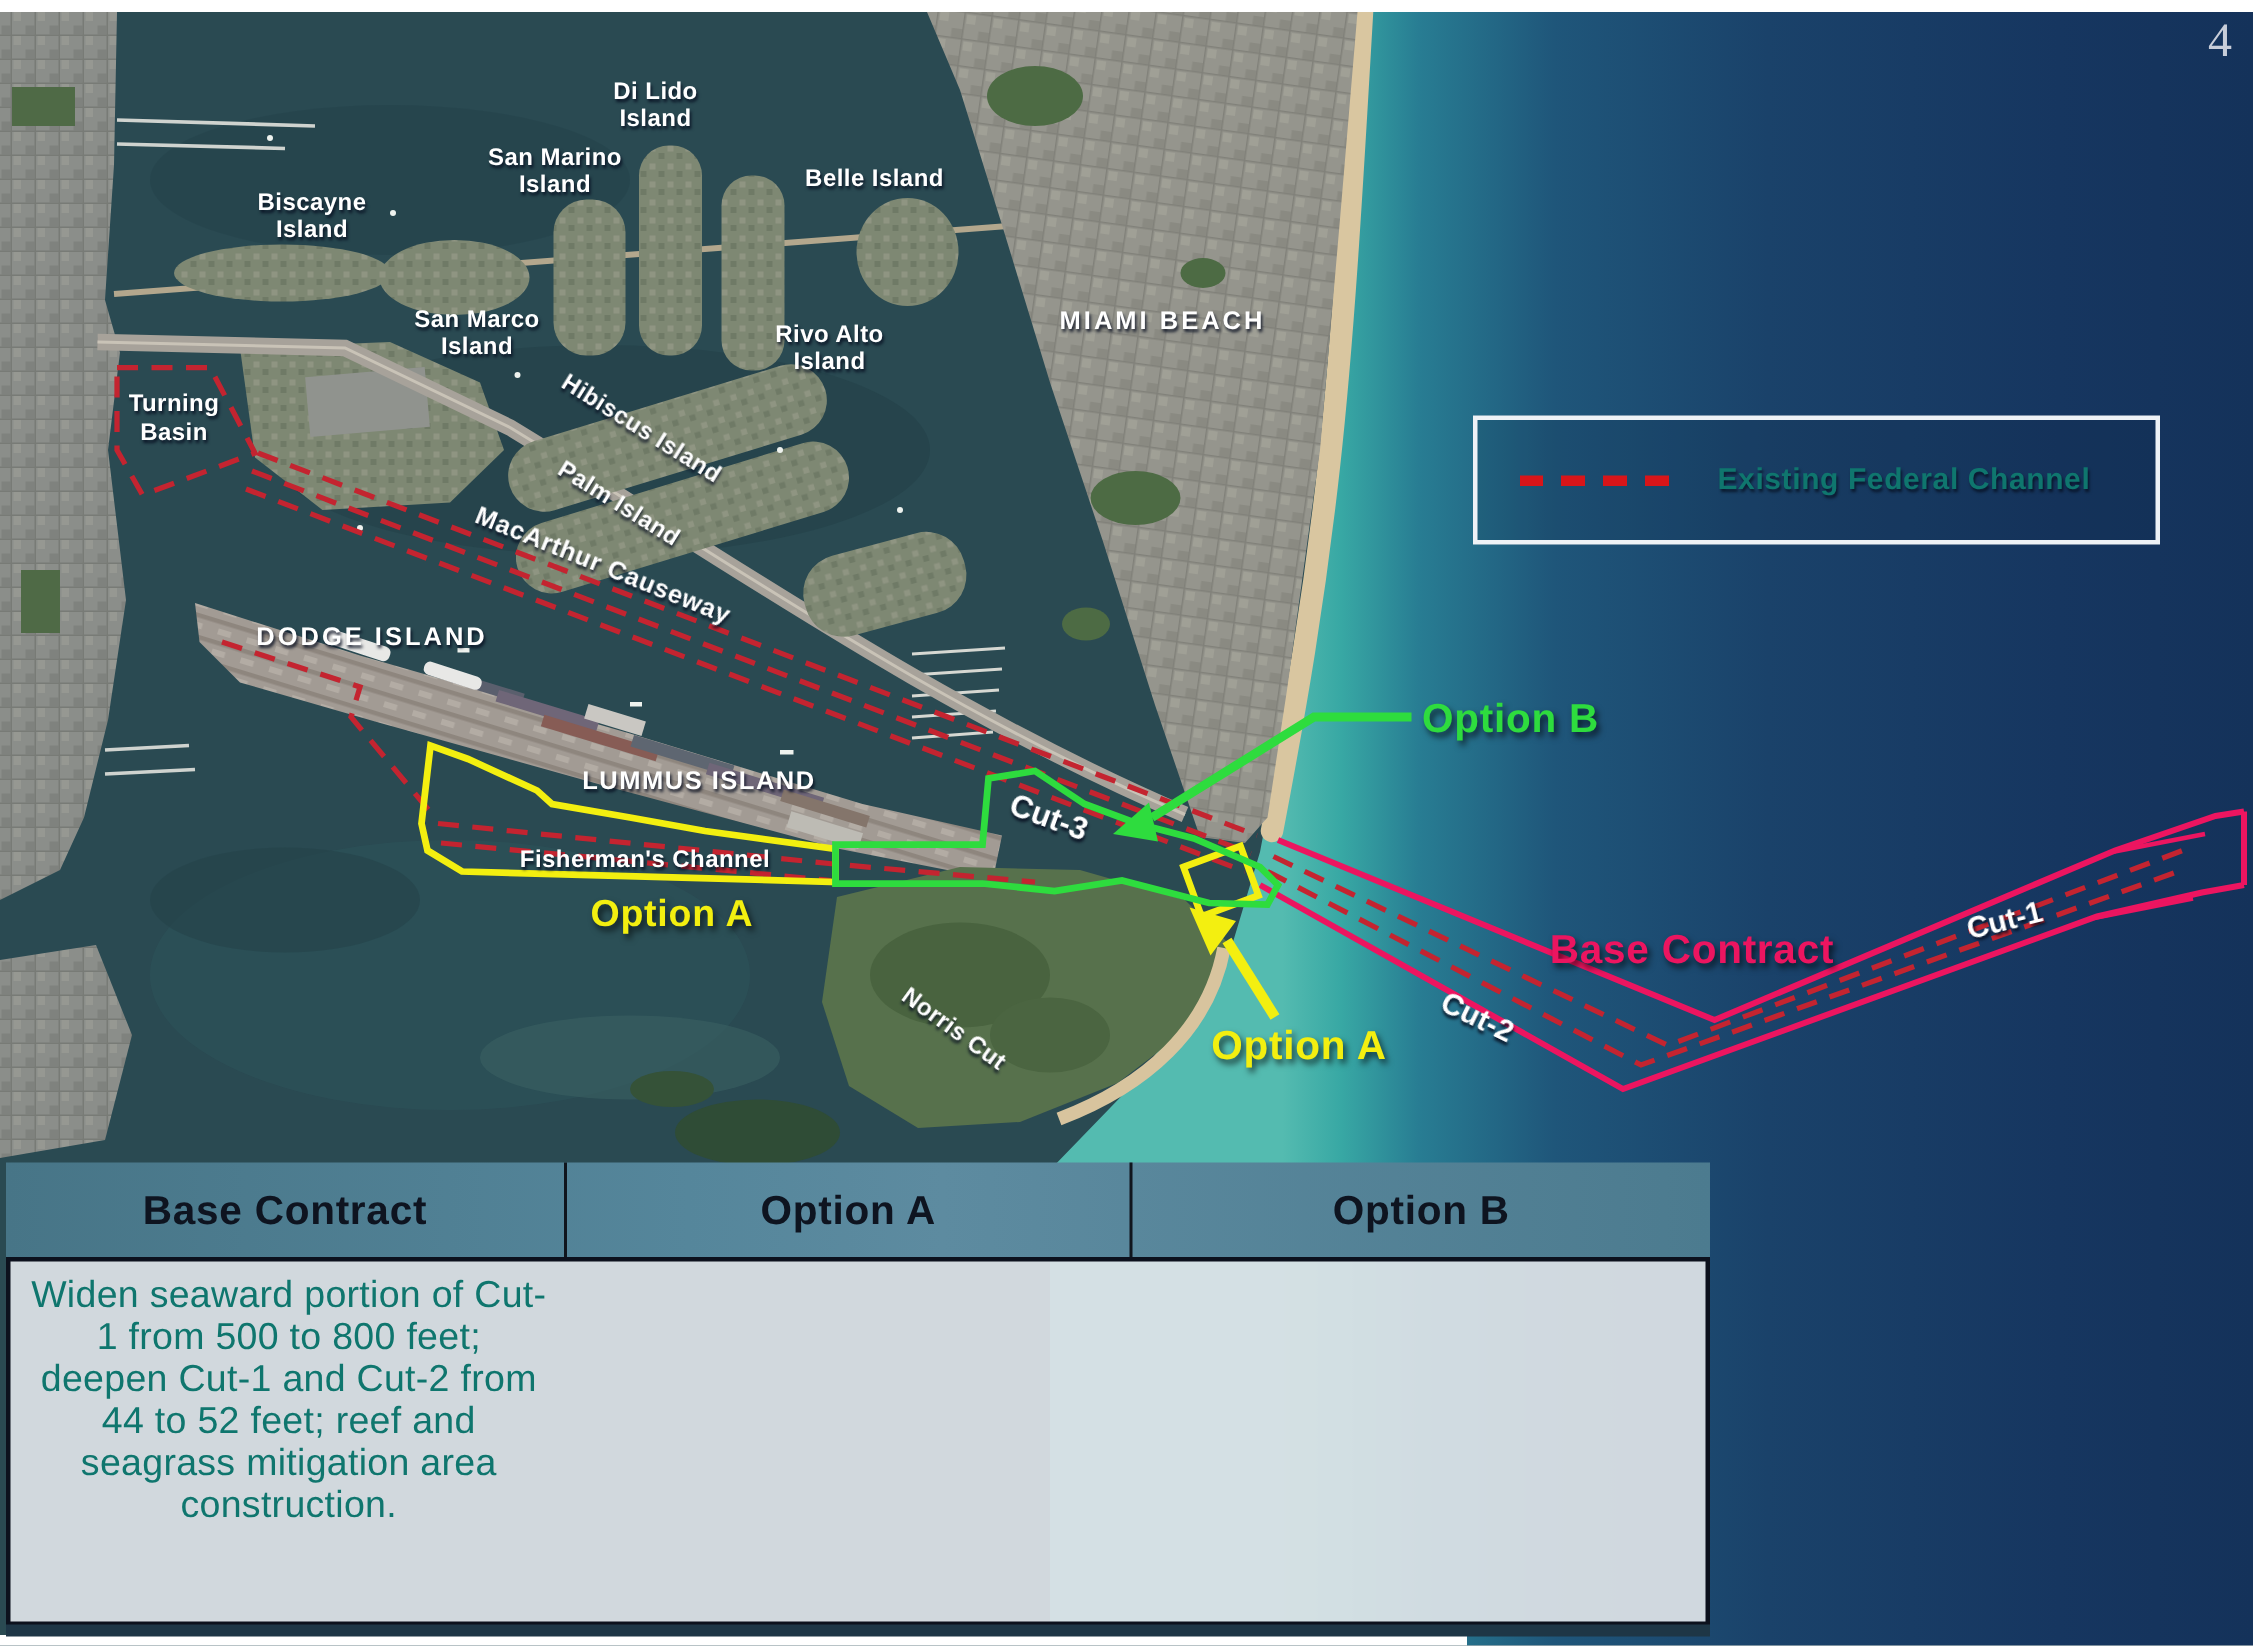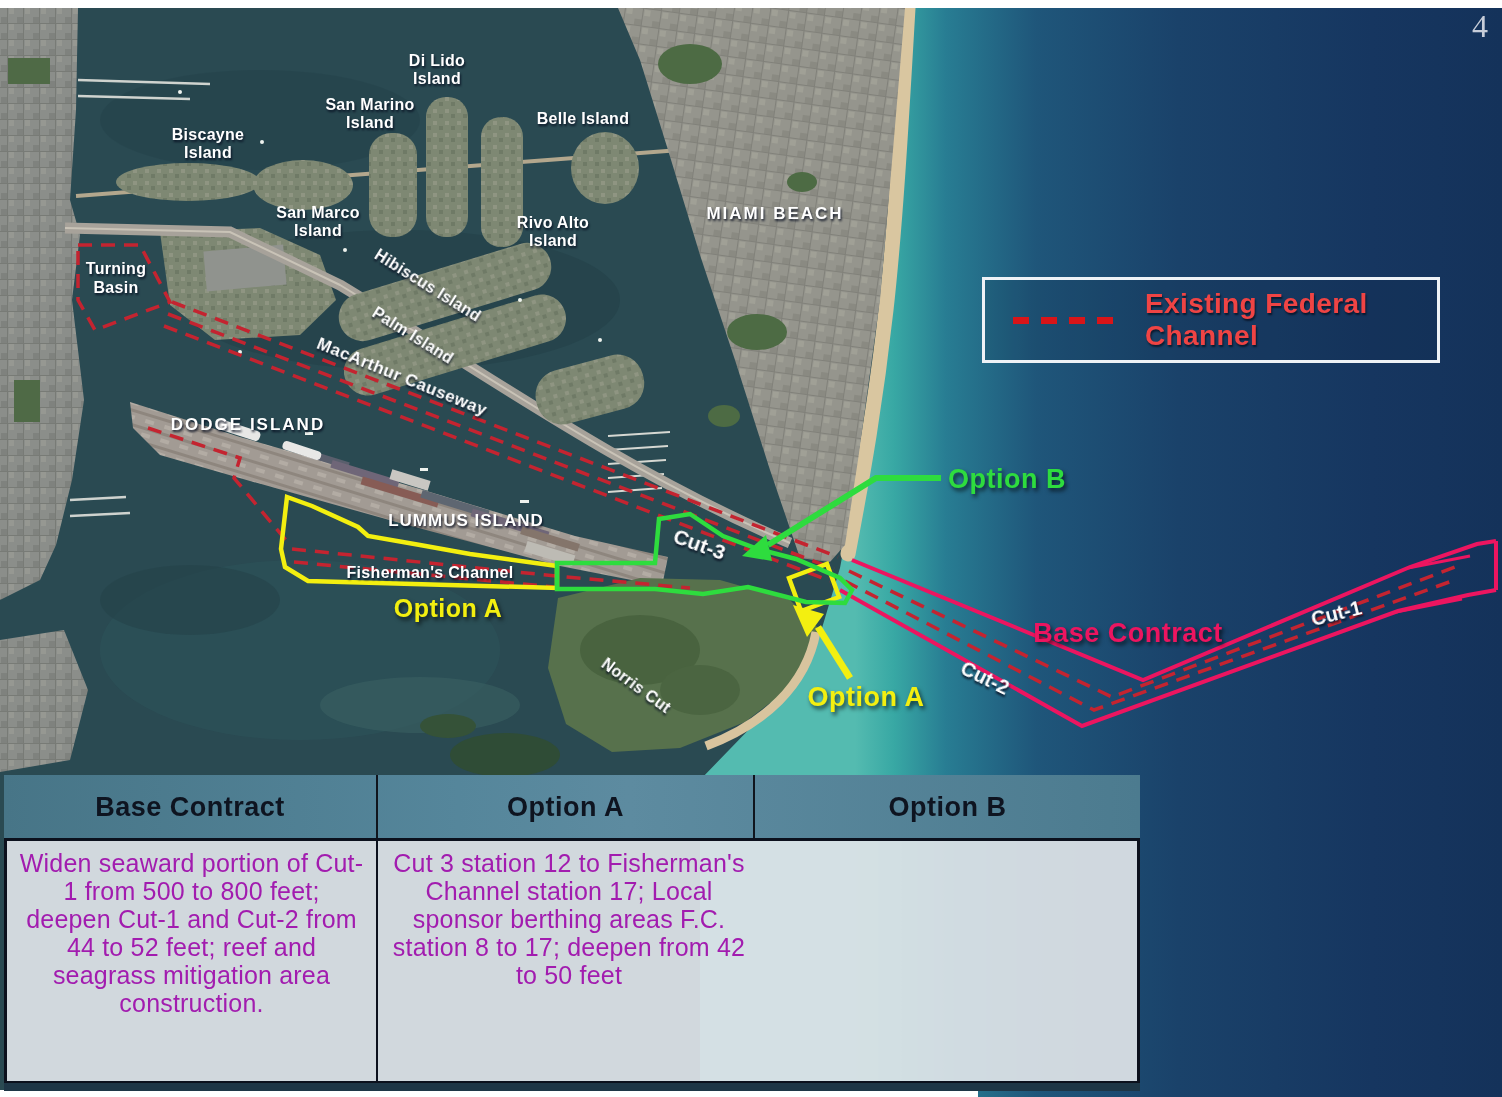--- a/index.html
+++ b/index.html
@@ -18,39 +18,39 @@
   .biglab{font-weight:bold;font-size:27px;letter-spacing:.5px;
         filter:drop-shadow(2px 3px 2px rgba(0,0,0,.65));}
 
   
   .legend{position:absolute;left:982px;top:277px;width:458px;height:86px;
         box-sizing:border-box;border:3px solid #eef2f6;
         background:rgba(12,34,62,.15);
         display:flex;align-items:center;padding-left:28px;}
   .legend-dash{width:110px;height:7px;flex:0 0 auto;
         background:repeating-linear-gradient(90deg,#d81519 0 16px,transparent 16px 28px);}
-  .legend-text{color:#ef4444;font-weight:bold;font-size:28px;letter-spacing:.4px;
+  .legend-text{color:#0f766e;font-weight:bold;font-size:20px;letter-spacing:.4px;
         margin-left:22px;text-shadow:1px 2px 2px rgba(0,0,10,.6);}
 
   .pagenum{position:absolute;left:1462px;top:8px;width:36px;text-align:center;
         font-family:"Liberation Serif",serif;font-size:32px;color:#c7cdd9;}
 
   
   .tbl-header{position:absolute;left:4px;top:775px;width:1136px;height:64px;
         display:flex;box-sizing:border-box;
         background:linear-gradient(90deg,#477587 0%,#55869b 40%,#5d8ba0 55%,#4c7b8f 100%);}
   .tbl-header .hcell{box-sizing:border-box;display:flex;align-items:center;justify-content:center;
         font-weight:bold;font-size:27px;color:#0e1420;letter-spacing:.5px;
         border-right:2px solid #10151d;}
   .tbl-header .hcell:last-child{border-right:none;}
   .tbl-body{position:absolute;left:4px;top:838px;width:1136px;height:246px;
         box-sizing:border-box;border:3px solid #0c111d;
         background:rgba(222,227,231,.93);display:flex;}
   .tbl-body .bcell{box-sizing:border-box;border-right:2px solid #0c111d;
-        font-size:25px;line-height:1.12;color:#a21caf;text-align:center;
+        font-size:25px;line-height:1.12;color:#0f766e;text-align:center;
         padding:8px 12px 0 12px;letter-spacing:.2px;}
   .tbl-body .bcell:last-child{border-right:none;}
   .under-bar{position:absolute;left:4px;top:1083px;width:1136px;height:8px;background:#1e3646;}
 </style>
 </head>
 <body>
 
 <div class="stage">
 
 <svg width="1502" height="1097" viewBox="0 0 1502 1097">
@@ -257,17 +257,16 @@
 <div class="pagenum">4</div>
 
 <div class="tbl-header">
   <div class="hcell" style="width:374px">Base Contract</div>
   <div class="hcell" style="width:377px">Option A</div>
   <div class="hcell" style="width:385px">Option B</div>
 </div>
 
 <div class="tbl-body">
   <div class="bcell" style="width:371px">Widen seaward portion of Cut-1 from 500 to 800 feet; deepen Cut-1 and Cut-2 from 44 to 52 feet; reef and seagrass mitigation area construction.</div>
-  <div class="bcell" style="width:382px">Cut 3 station 12 to Fisherman's Channel station 17; Local sponsor berthing areas F.C. station 8 to 17; deepen from 42 to 50 feet</div>
 </div>
 <div class="under-bar"></div>
 
 </div>
 
 </body></html>

